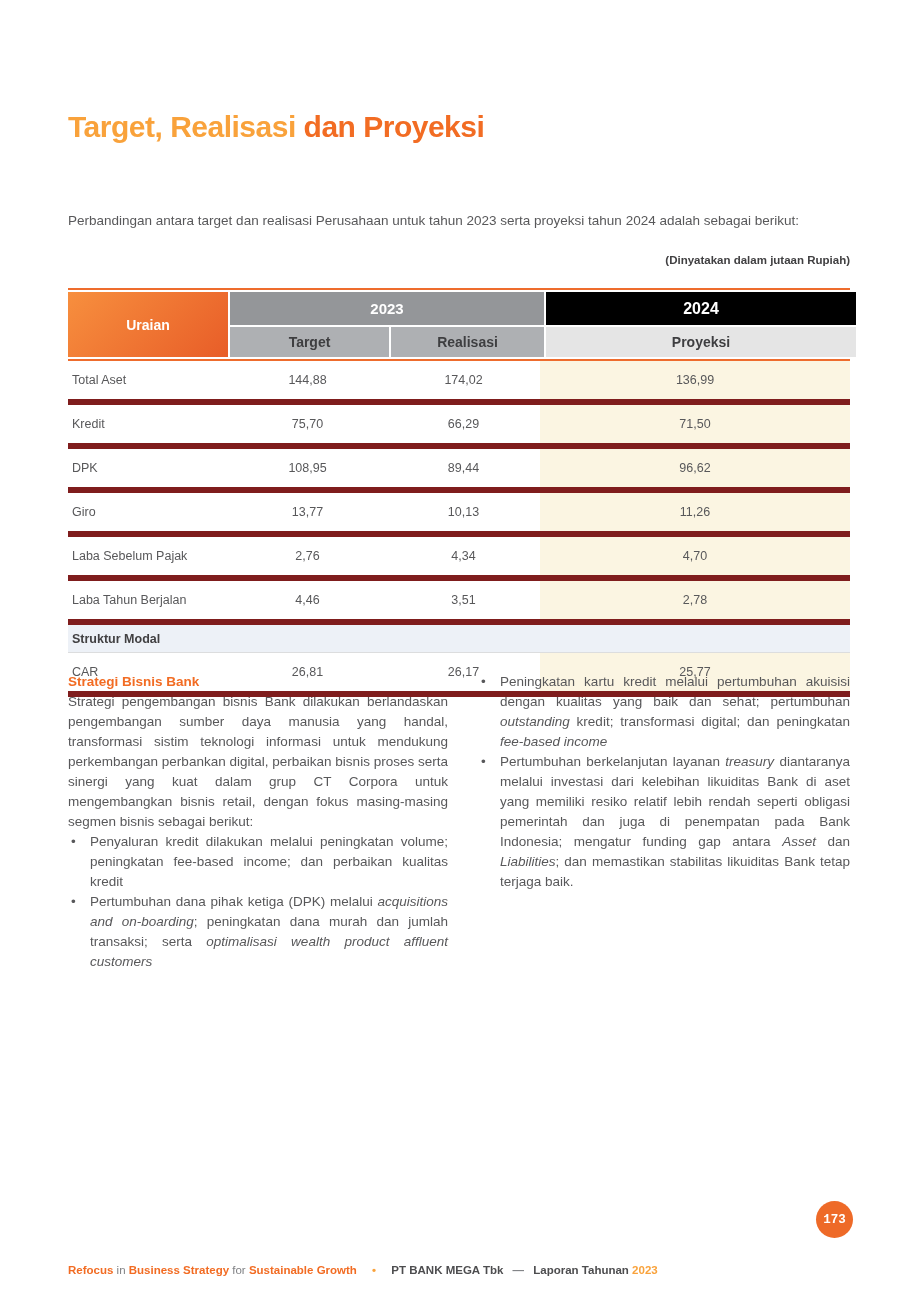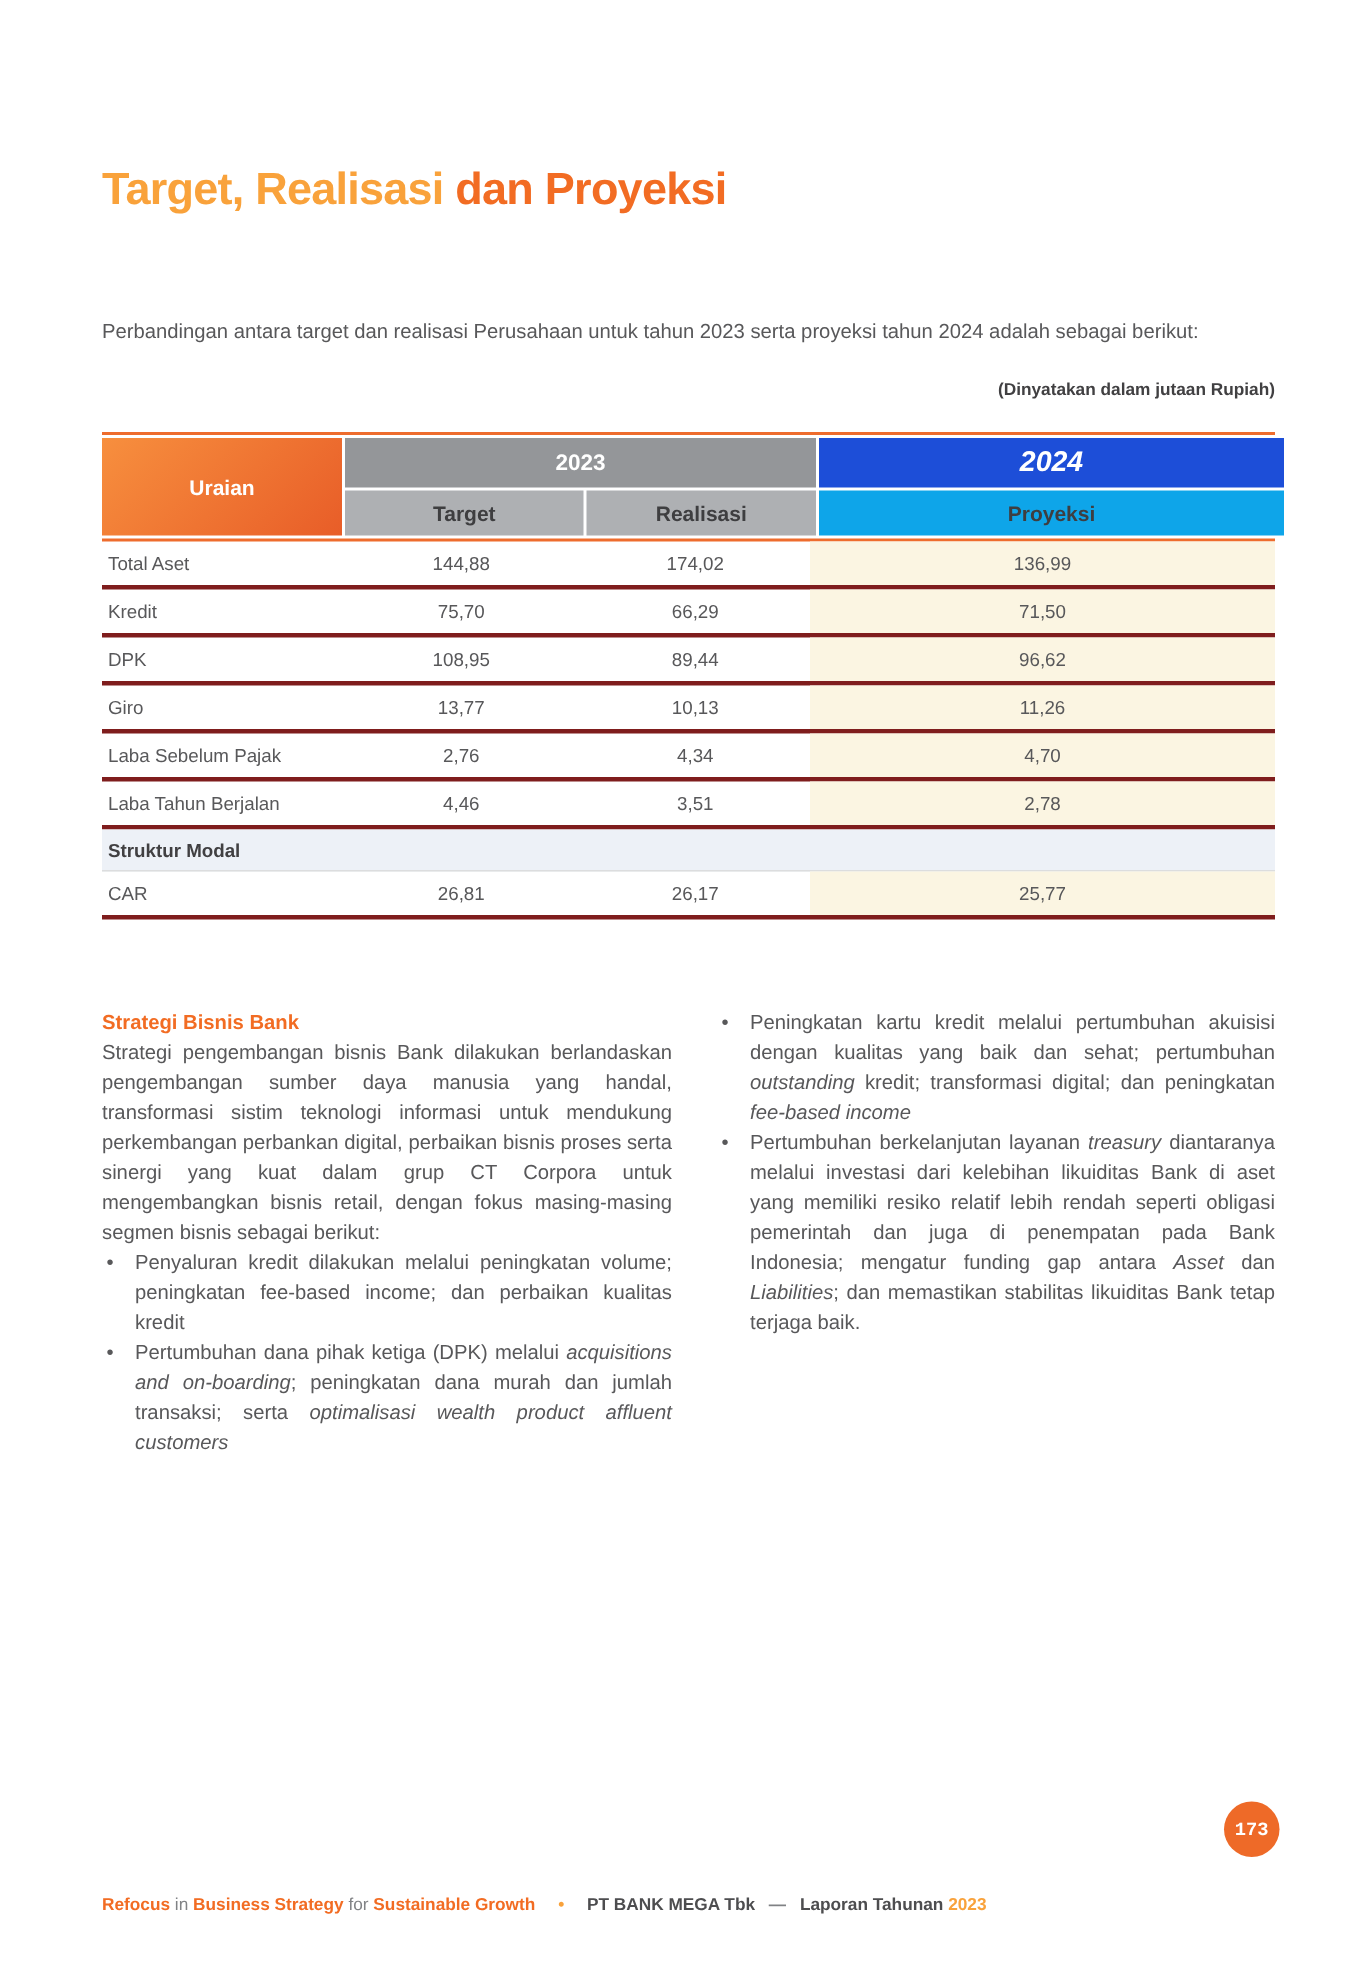--- a/index.html
+++ b/index.html
@@ -37,27 +37,27 @@
     display:grid; grid-template-columns:160px 159px 153px 310px;
     grid-template-rows:33px 30px; gap:2px; margin:2px 0;
   }
   .th { display:flex; align-items:center; justify-content:center; font-weight:bold; }
   .th-uraian {
     grid-row:1 / 3; grid-column:1;
     background:linear-gradient(135deg,#F78F3E 0%,#E85D28 100%);
     color:#ffffff; font-size:14px;
   }
   .th-y2023 { grid-column:2 / 4; grid-row:1; background:#949699; color:#ffffff; font-size:15px; }
-  .th-y2024 { grid-column:4; grid-row:1; background:#1d4ed8; color:#ffffff; font-size:19px;font-style:italic; }
+  .th-y2024 { grid-column:4; grid-row:1; background:#000000; color:#ffffff; font-size:16px; }
   .th-sub   { background:#AEB0B3; color:#3E3E40; font-size:14px; }
-  .th-proj  { background:#0ea5e9; }
+  .th-proj  { background:#e5e5e5; }
   .tbody { }
   .trow {
     display:grid; grid-template-columns:160px 159px 153px 310px;
-    height:32px; border-bottom:3px solid #7f1d1d;
+    height:44px; border-bottom:6px solid #7f1d1d;
   }
   .td { display:flex; align-items:center; font-size:12.5px; color:#58585A; }
   .td-label { padding-left:4px; }
   .td-num { justify-content:center; }
   .td-proj { background:#FBF5E2; justify-content:center; }
   .trow-section { display:flex; align-items:center; height:28px; background:#EDF1F7;
     border-bottom:1px solid #DCDDDE; }
   .trow-section .td-label { font-weight:bold; color:#414042; font-size:12.5px; }
 
   

